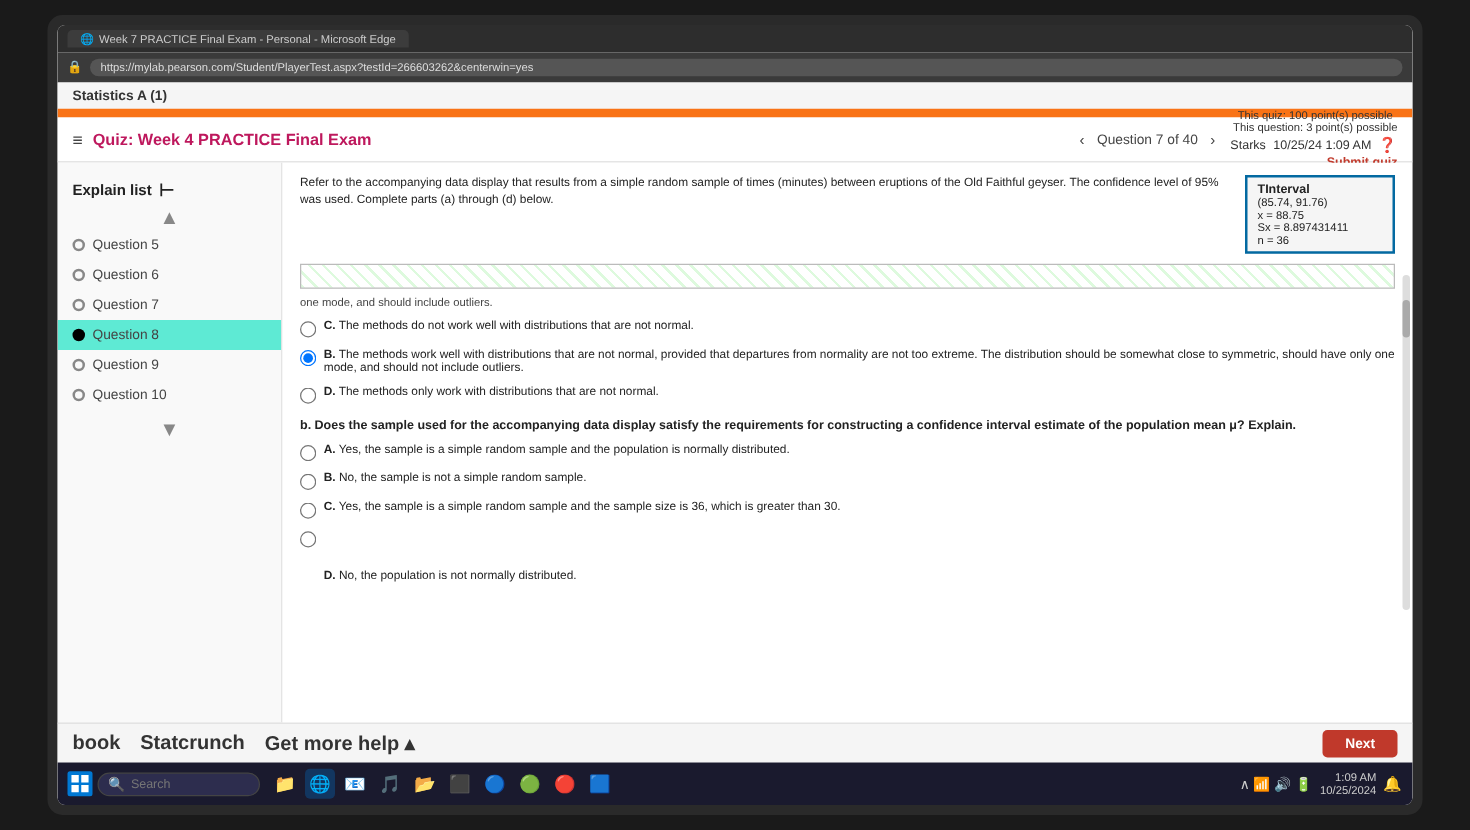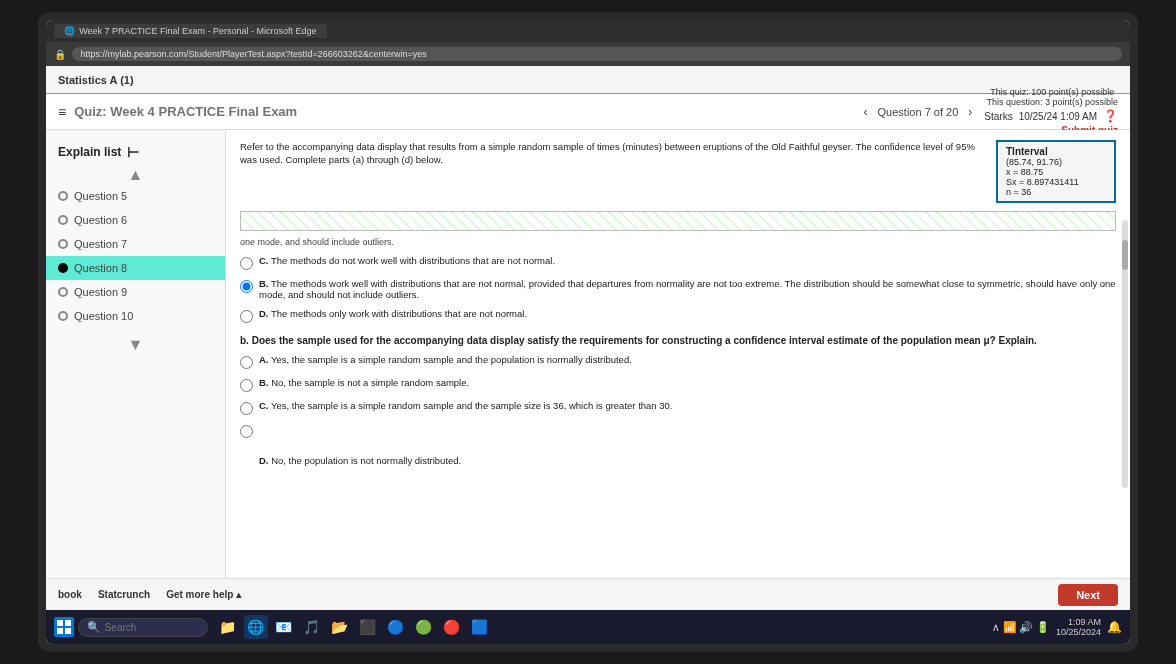--- a/index.html
+++ b/index.html
@@ -61,21 +61,21 @@
       background: #555;
       color: #ddd;
       font-size: 9px;
       padding: 2px 8px;
       border-radius: 10px;
       flex: 1;
     }
     
     .app-header {
       background: #f5f5f5;
-      border-bottom: 1px solid #f97316;
+      border-bottom: 7px solid #f97316;
       height: 28px;
       display: flex;
       align-items: center;
       padding: 0 12px;
       font-size: 10px;
       color: #333;
     }
     .quiz-header {
       background: #fff;
       border-bottom: 1px solid #ddd;
@@ -86,21 +86,21 @@
       gap: 8px;
     }
     .quiz-header .hamburger {
       font-size: 14px;
       cursor: pointer;
       color: #444;
     }
     .quiz-title {
       font-size: 13px;
       font-weight: bold;
-      color: #737373;
+      color: #be185d;
       flex: 1;
     }
     .quiz-nav-center {
       display: flex;
       align-items: center;
       gap: 6px;
       font-size: 11px;
       color: #444;
     }
     .user-info {
@@ -228,21 +228,21 @@
     .bottom-bar {
       background: #f5f5f5;
       border-top: 1px solid #ddd;
       height: 32px;
       display: flex;
       align-items: center;
       padding: 0 12px;
       gap: 16px;
     }
     .bottom-link {
-      font-size: 10px;
+      font-size: 16px;
       color: #333;
       cursor: pointer;
       font-weight: bold;
     }
     .next-btn {
       margin-left: auto;
       background: #c0392b;
       color: #fff;
       border: none;
       border-radius: 4px;
@@ -371,21 +371,21 @@
 
     <div class="app-header">
       <span style="font-weight:bold; font-size:11px;">Statistics A (1)</span>
     </div>
 
     <div class="quiz-header">
       <span class="hamburger">≡</span>
       <span class="quiz-title">Quiz: Week 4 PRACTICE Final Exam</span>
       <div class="quiz-nav-center">
         <span class="nav-arrow">‹</span>
-        <span>Question 7 of 20</span>
+        <span>Question 7 of 40</span>
         <span class="nav-arrow">›</span>
       </div>
       <div class="header-right-section">
         <div class="quiz-points">
           <div>This quiz: 100 point(s) possible</div>
           <div>This question: 3 point(s) possible</div>
         </div>
         <div class="user-info">
           <span>Starks</span>
           <span>10/25/24 1:09 AM</span>

